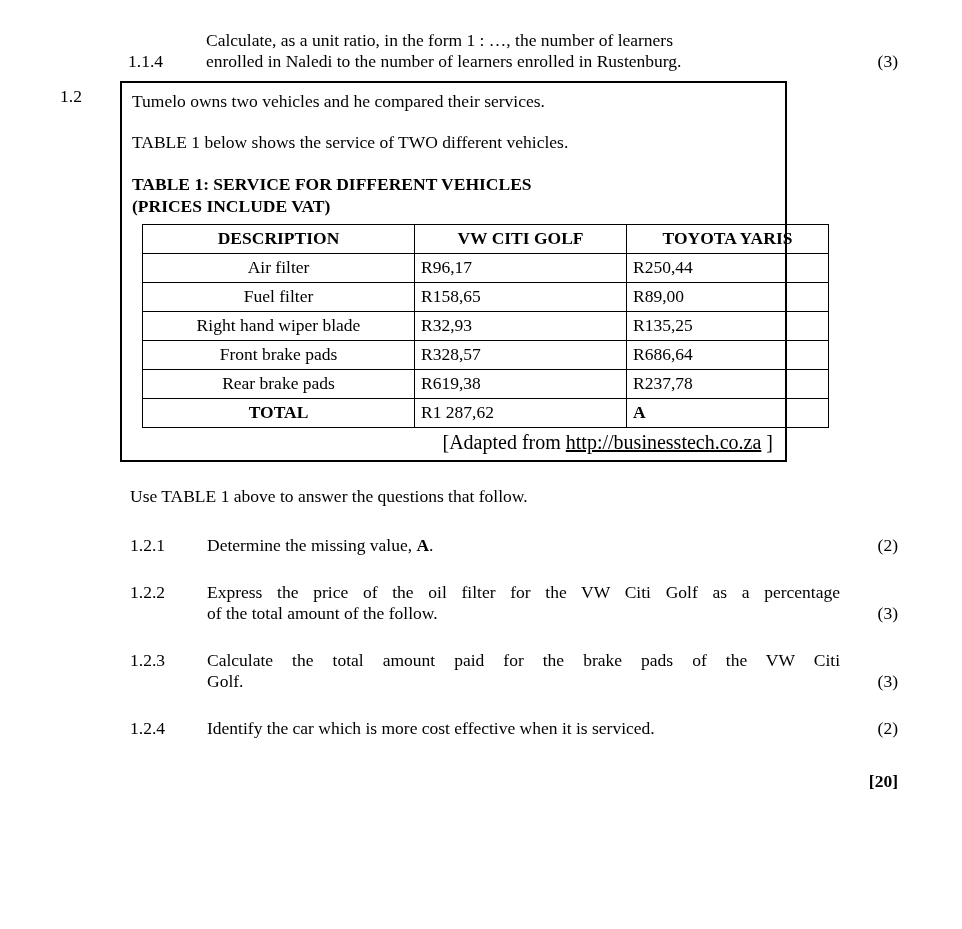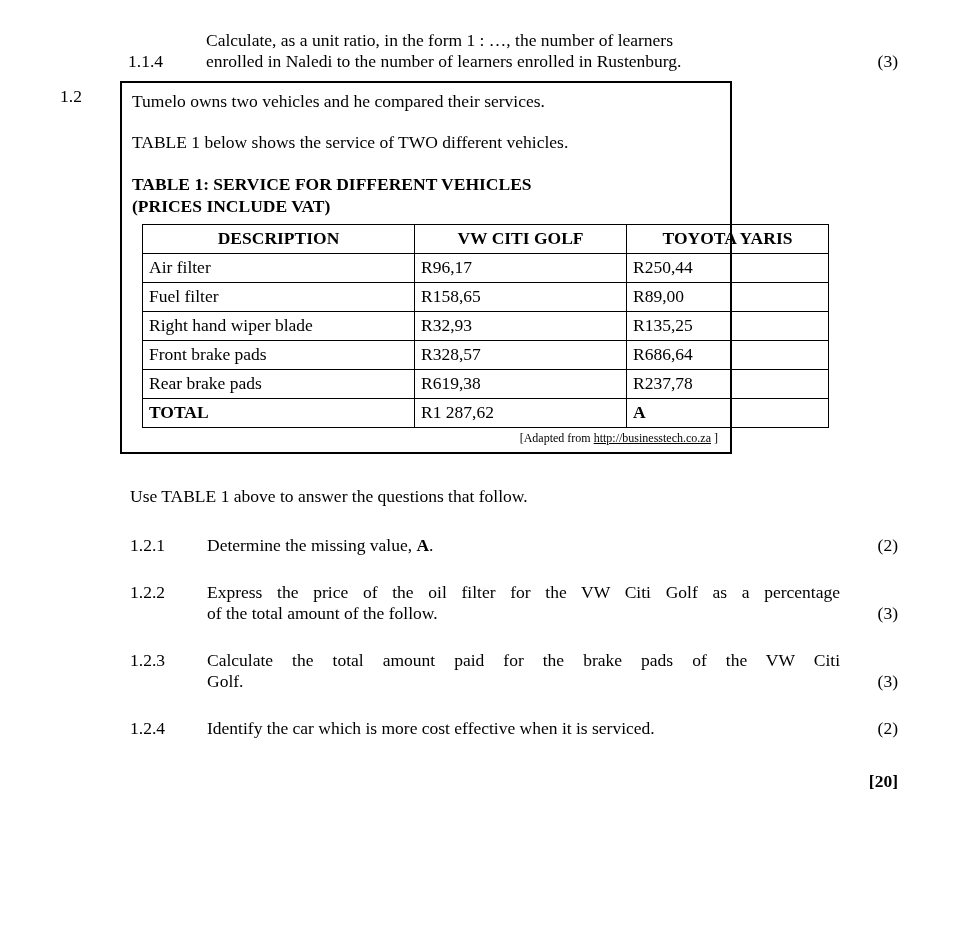--- a/index.html
+++ b/index.html
@@ -53,21 +53,21 @@
   
   .label-12 {
     position: absolute;
     left: 60px;
     top: 86px;
   }
   .box12 {
     position: absolute;
     left: 120px;
     top: 81px;
-    width: 612px;
+    width: 667px;
     border: 2px solid #000;
     box-sizing: border-box;
     padding: 8px 10px 6px 10px;
   }
   .box12 p {
     margin: 0 0 0 0;
   }
   .intro1 { margin-bottom: 20px !important; }
   .intro2 { margin-bottom: 20px !important; }
   .tbl-title {
@@ -87,32 +87,32 @@
   table.service th, table.service td {
     border: 1.5px solid #000;
     padding: 2px 6px;
     height: 24px;
     vertical-align: middle;
   }
   table.service th {
     text-align: center;
     font-weight: bold;
   }
-  table.service td.desc { text-align: left; }
+  table.service td.desc { text-align: center; }
   table.service td.val { text-align: left; }
   table.service tr.total td { font-weight: bold; }
   table.service tr.total td.vwval { font-weight: normal; }
   col.c1 { width: 272px; }
   col.c2 { width: 212px; }
   col.c3 { width: 202px; }
 
   .source {
     text-align: right;
     margin-top: 3px;
-    font-size: 12px;
+    font-size: 20px;
     padding-right: 2px;
   }
   .source .url {
     text-decoration: underline;
   }
 
   
   .after {
     position: absolute;
     left: 130px;

